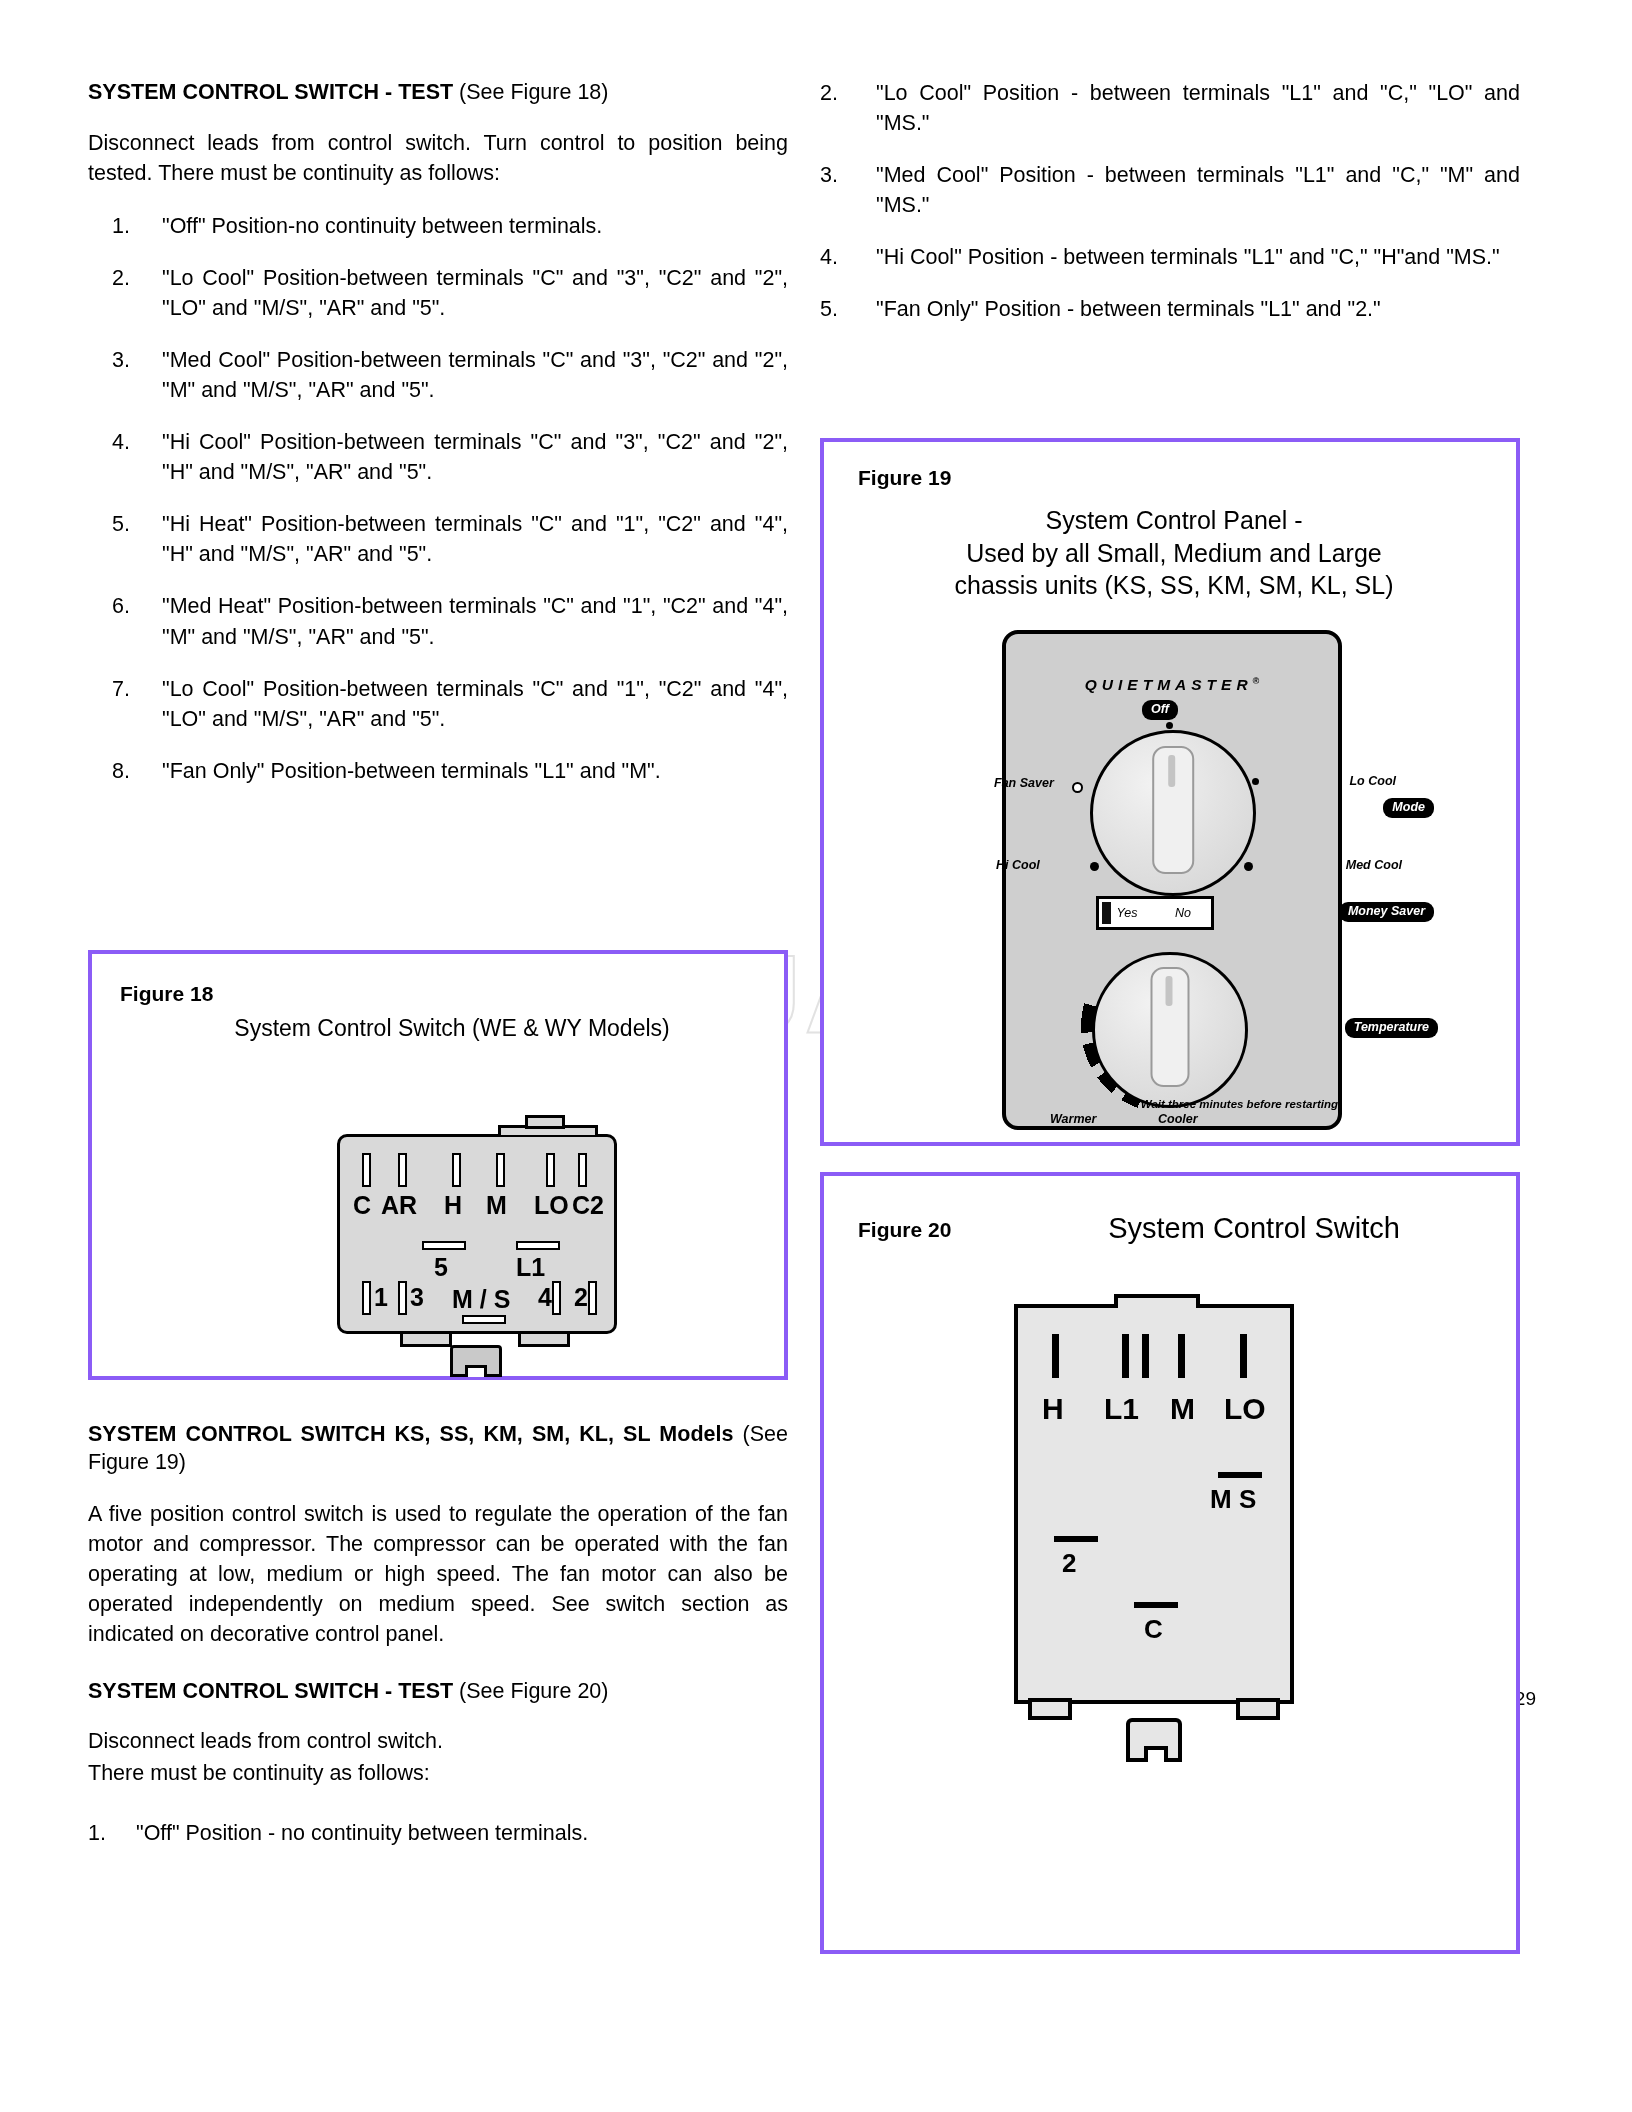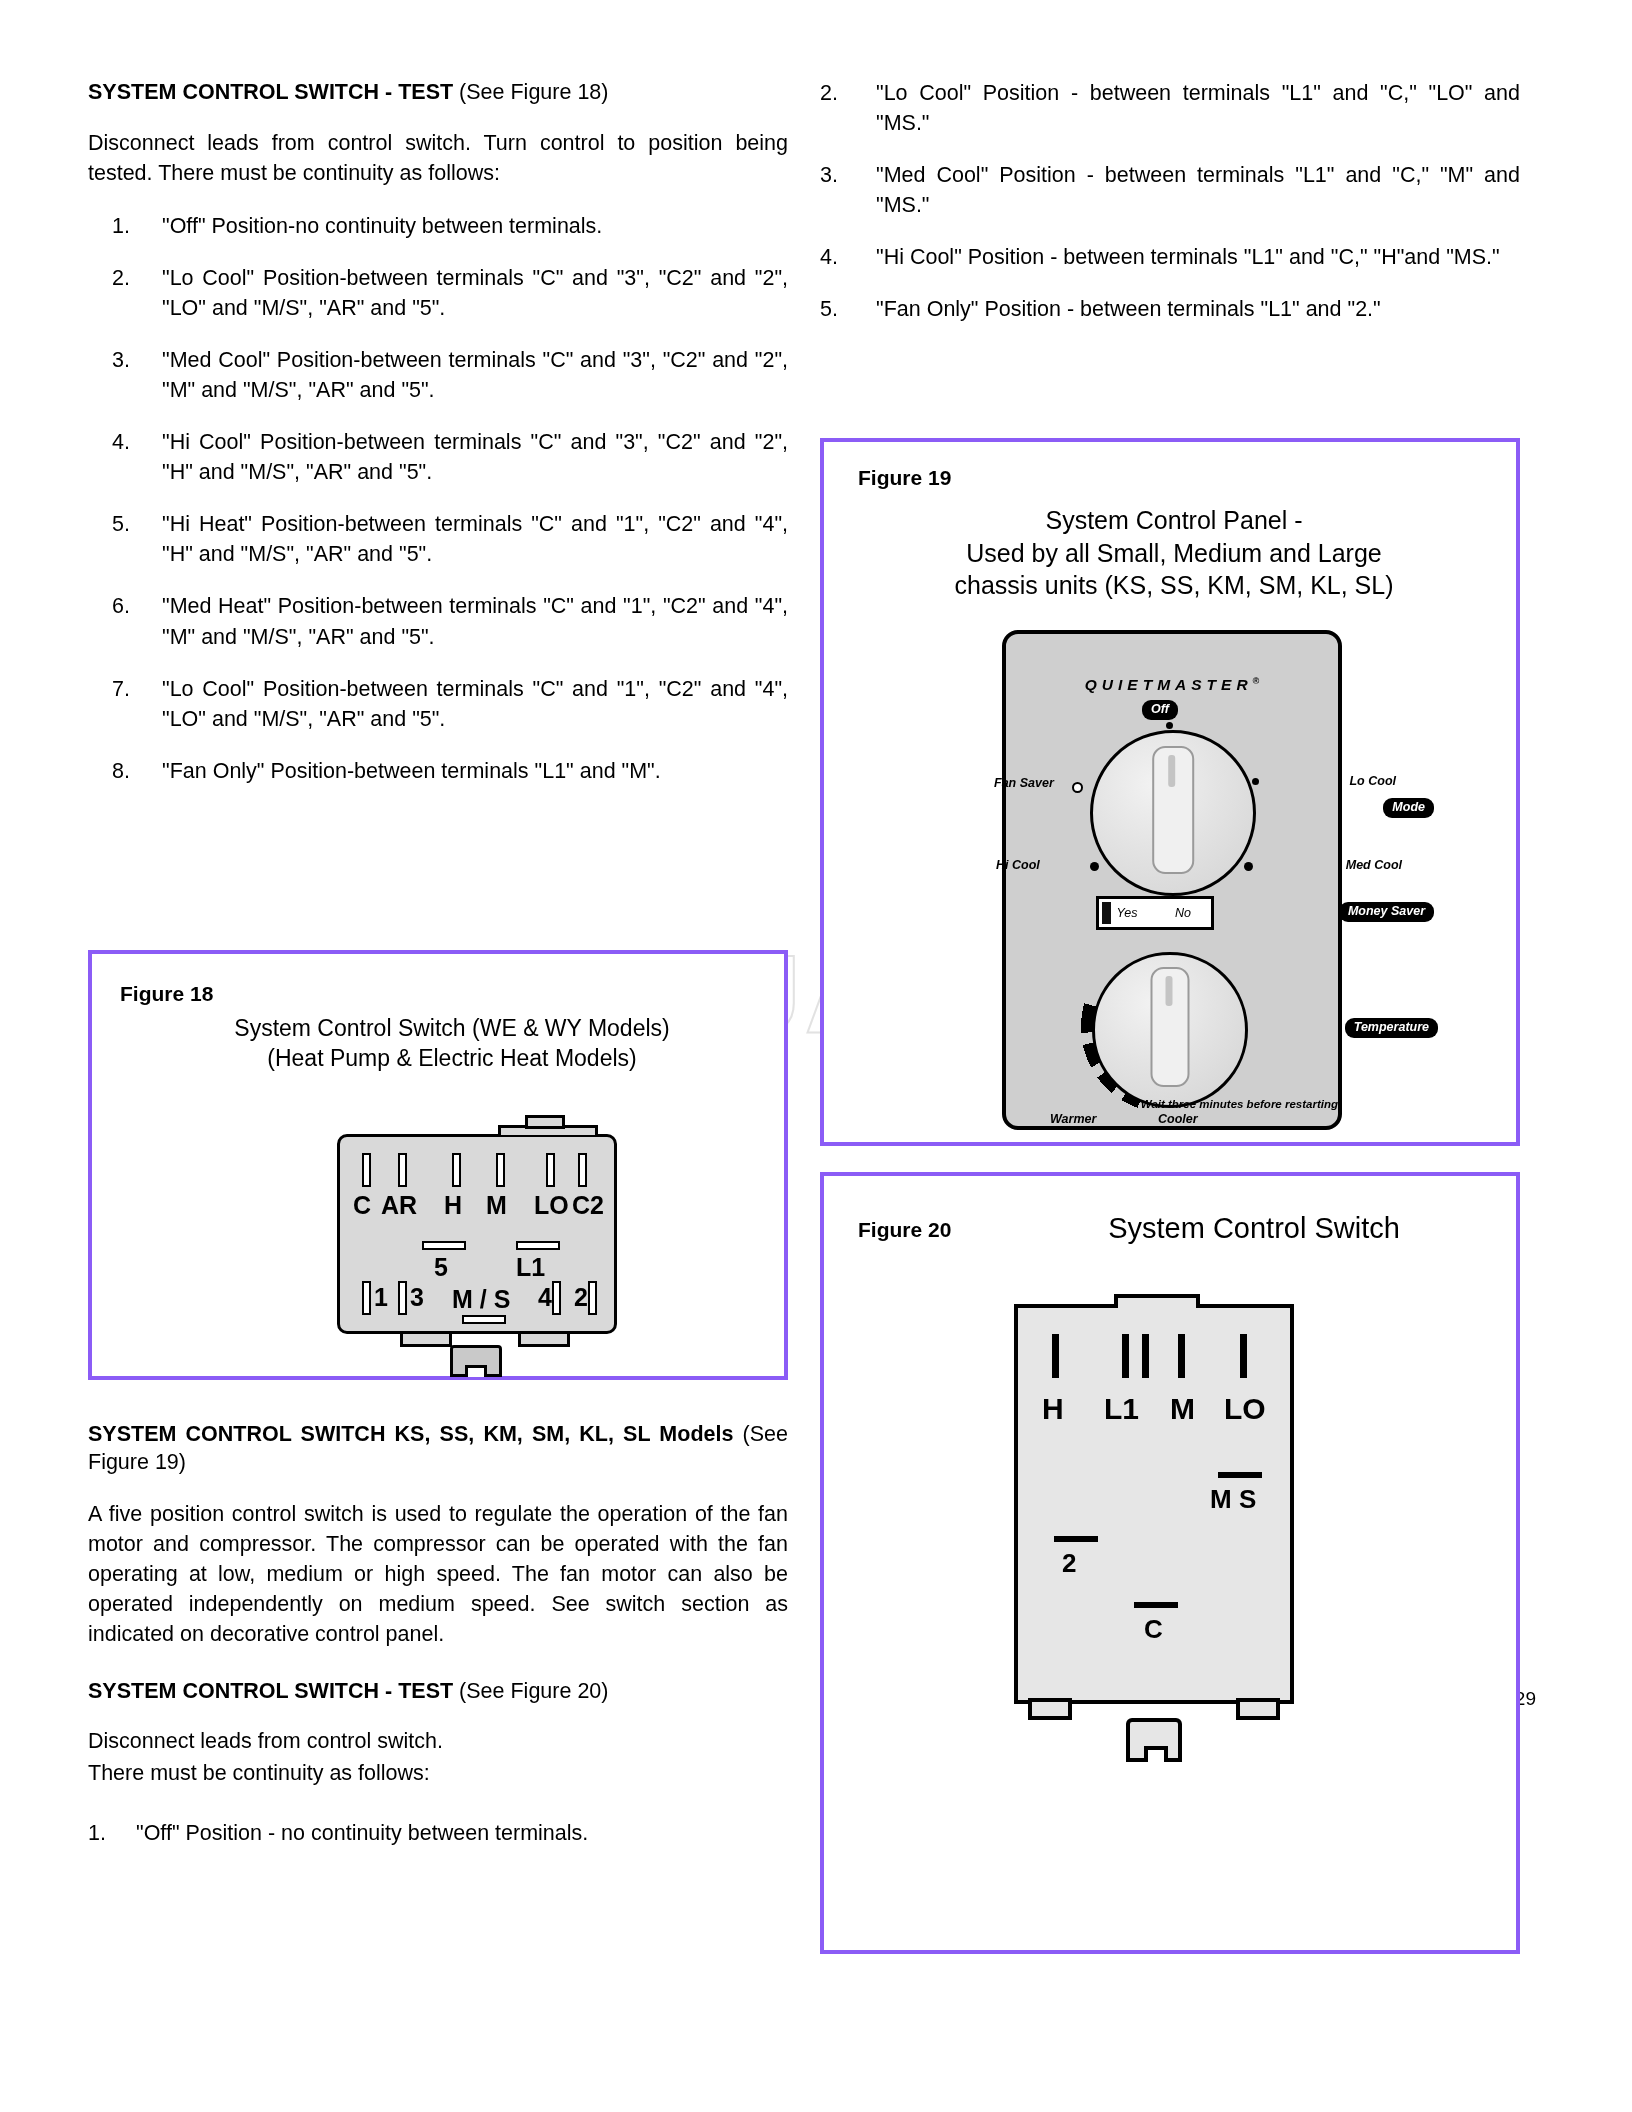--- a/index.html
+++ b/index.html
@@ -263,21 +263,20 @@
       <li><span class="num">3.</span><span>"Med Cool" Position - between terminals "L1" and "C," "M" and "MS."</span></li>
       <li><span class="num">4.</span><span>"Hi Cool" Position - between terminals "L1" and "C," "H"and "MS."</span></li>
       <li><span class="num">5.</span><span>"Fan Only" Position - between terminals "L1" and "2."</span></li>
     </ol>
   </div>
 
   <div class="figbox" id="fig18">
     <div class="figlabel">Figure 18</div>
     <div class="figtitle">
       <div>System Control Switch (WE &amp; WY Models)</div>
-      <div>(Heat Pump &amp; Electric Heat Models)</div>
     </div>
 
     <div class="sw18">
       <div class="tab-top"></div>
       <div class="tab-top2"></div>
       <div class="foot"></div>
       <div class="foot r"></div>
       <div class="stem"></div>
 
       <div class="vslot" style="left:22px; top:16px;"></div>

